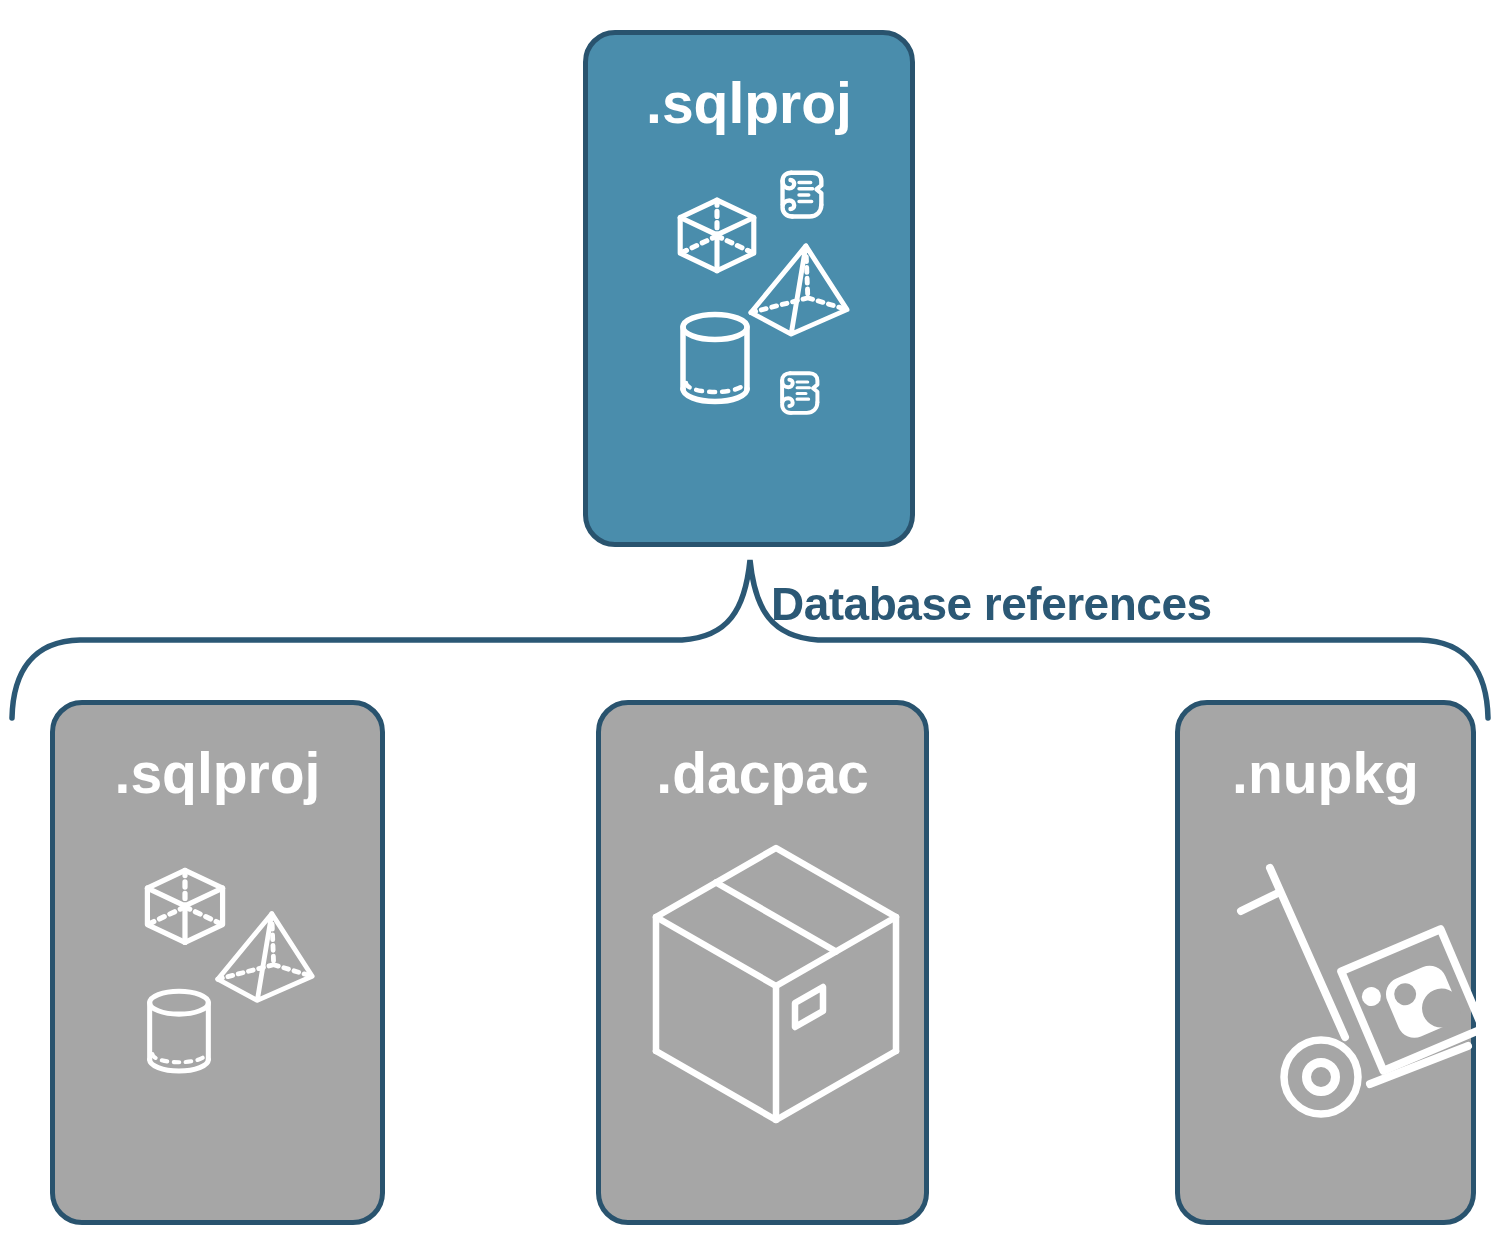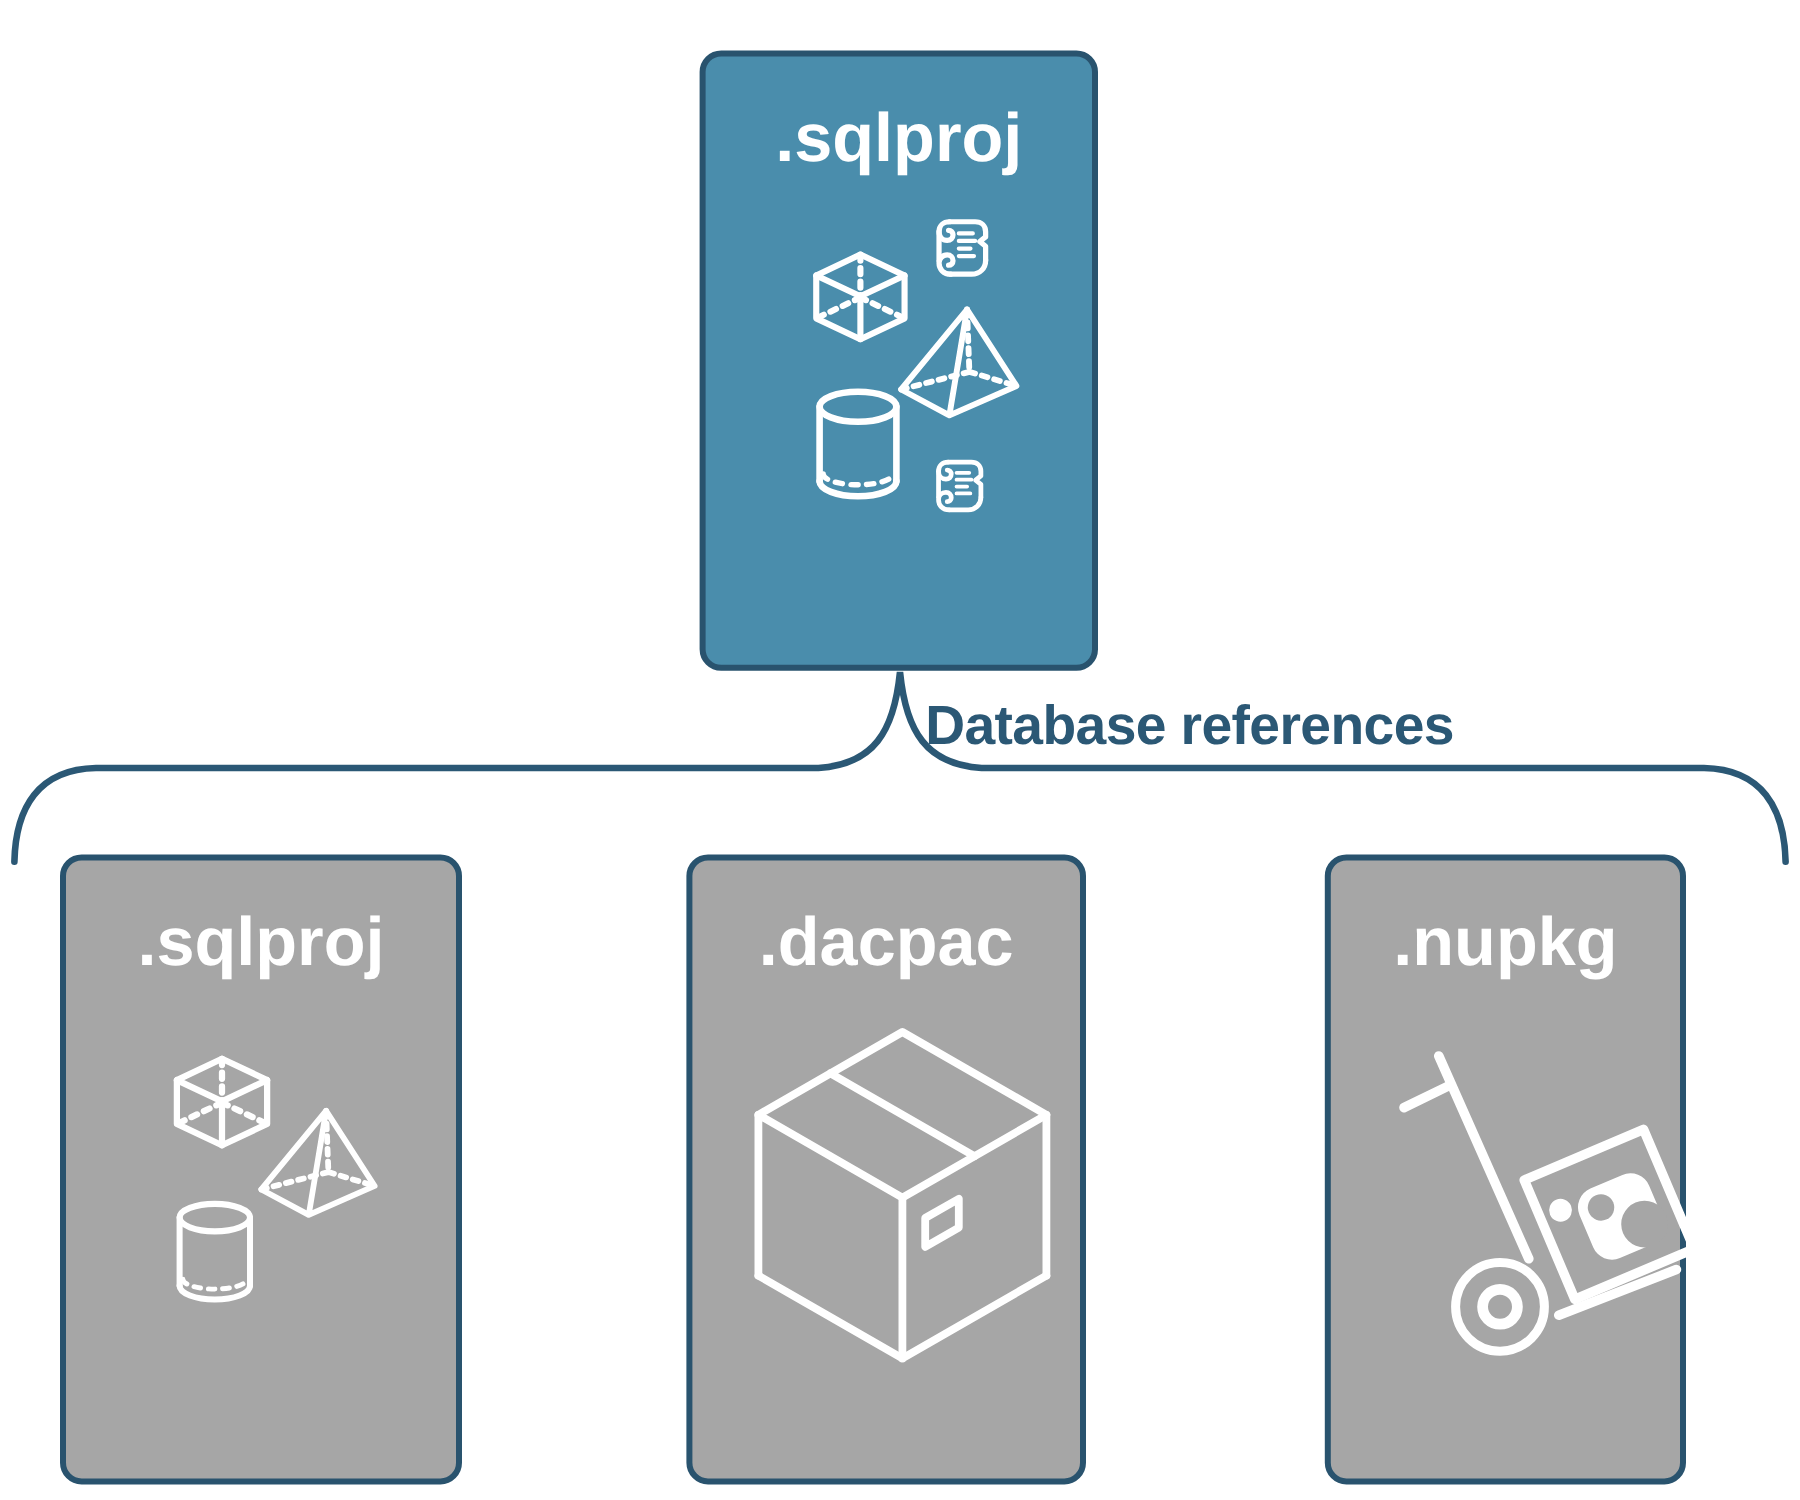--- a/index.html
+++ b/index.html
@@ -1,25 +1,25 @@
 <!DOCTYPE html>
 <html><head>
 <meta charset="utf-8">
 <style>
   html,body{margin:0;padding:0;background:#ffffff;}
   #canvas{
     position:relative;width:1500px;height:1250px;background:#ffffff;overflow:hidden;
     font-family:"Liberation Sans", sans-serif;
   }
-  .card{position:absolute;border-radius:18px;border:5px solid #29536E;box-sizing:border-box;margin-top:12px;}
+  .card{position:absolute;border-radius:32px;border:5px solid #29536E;box-sizing:border-box;}
   .card.root{left:583px;top:30px;width:332px;height:517px;background:#4A8DAC;}
   .card.child{background:#A6A6A6;top:700px;width:335px;height:525px;}
   .card.child.c1{left:50px;}
-  .card.child.c2{left:572px;width:333px;padding-left:40px;}
-  .card.child.c3{left:1104px;width:301px;}
+  .card.child.c2{left:596px;width:333px;padding-left:40px;}
+  .card.child.c3{left:1175px;width:301px;}
   .card-title{
     position:absolute;top:38px;left:0;width:100%;text-align:center;
     color:#ffffff;font-weight:bold;font-size:57px;letter-spacing:0px;line-height:60px;
   }
   .icon{position:absolute;}
   .brace-svg{position:absolute;left:0;top:0;width:1500px;height:1250px;pointer-events:none;}
   .connector-label{
     position:absolute;left:771px;top:577px;width:440px;
     color:#2B5875;font-weight:bold;font-size:46px;letter-spacing:-0.5px;white-space:nowrap;
   }

